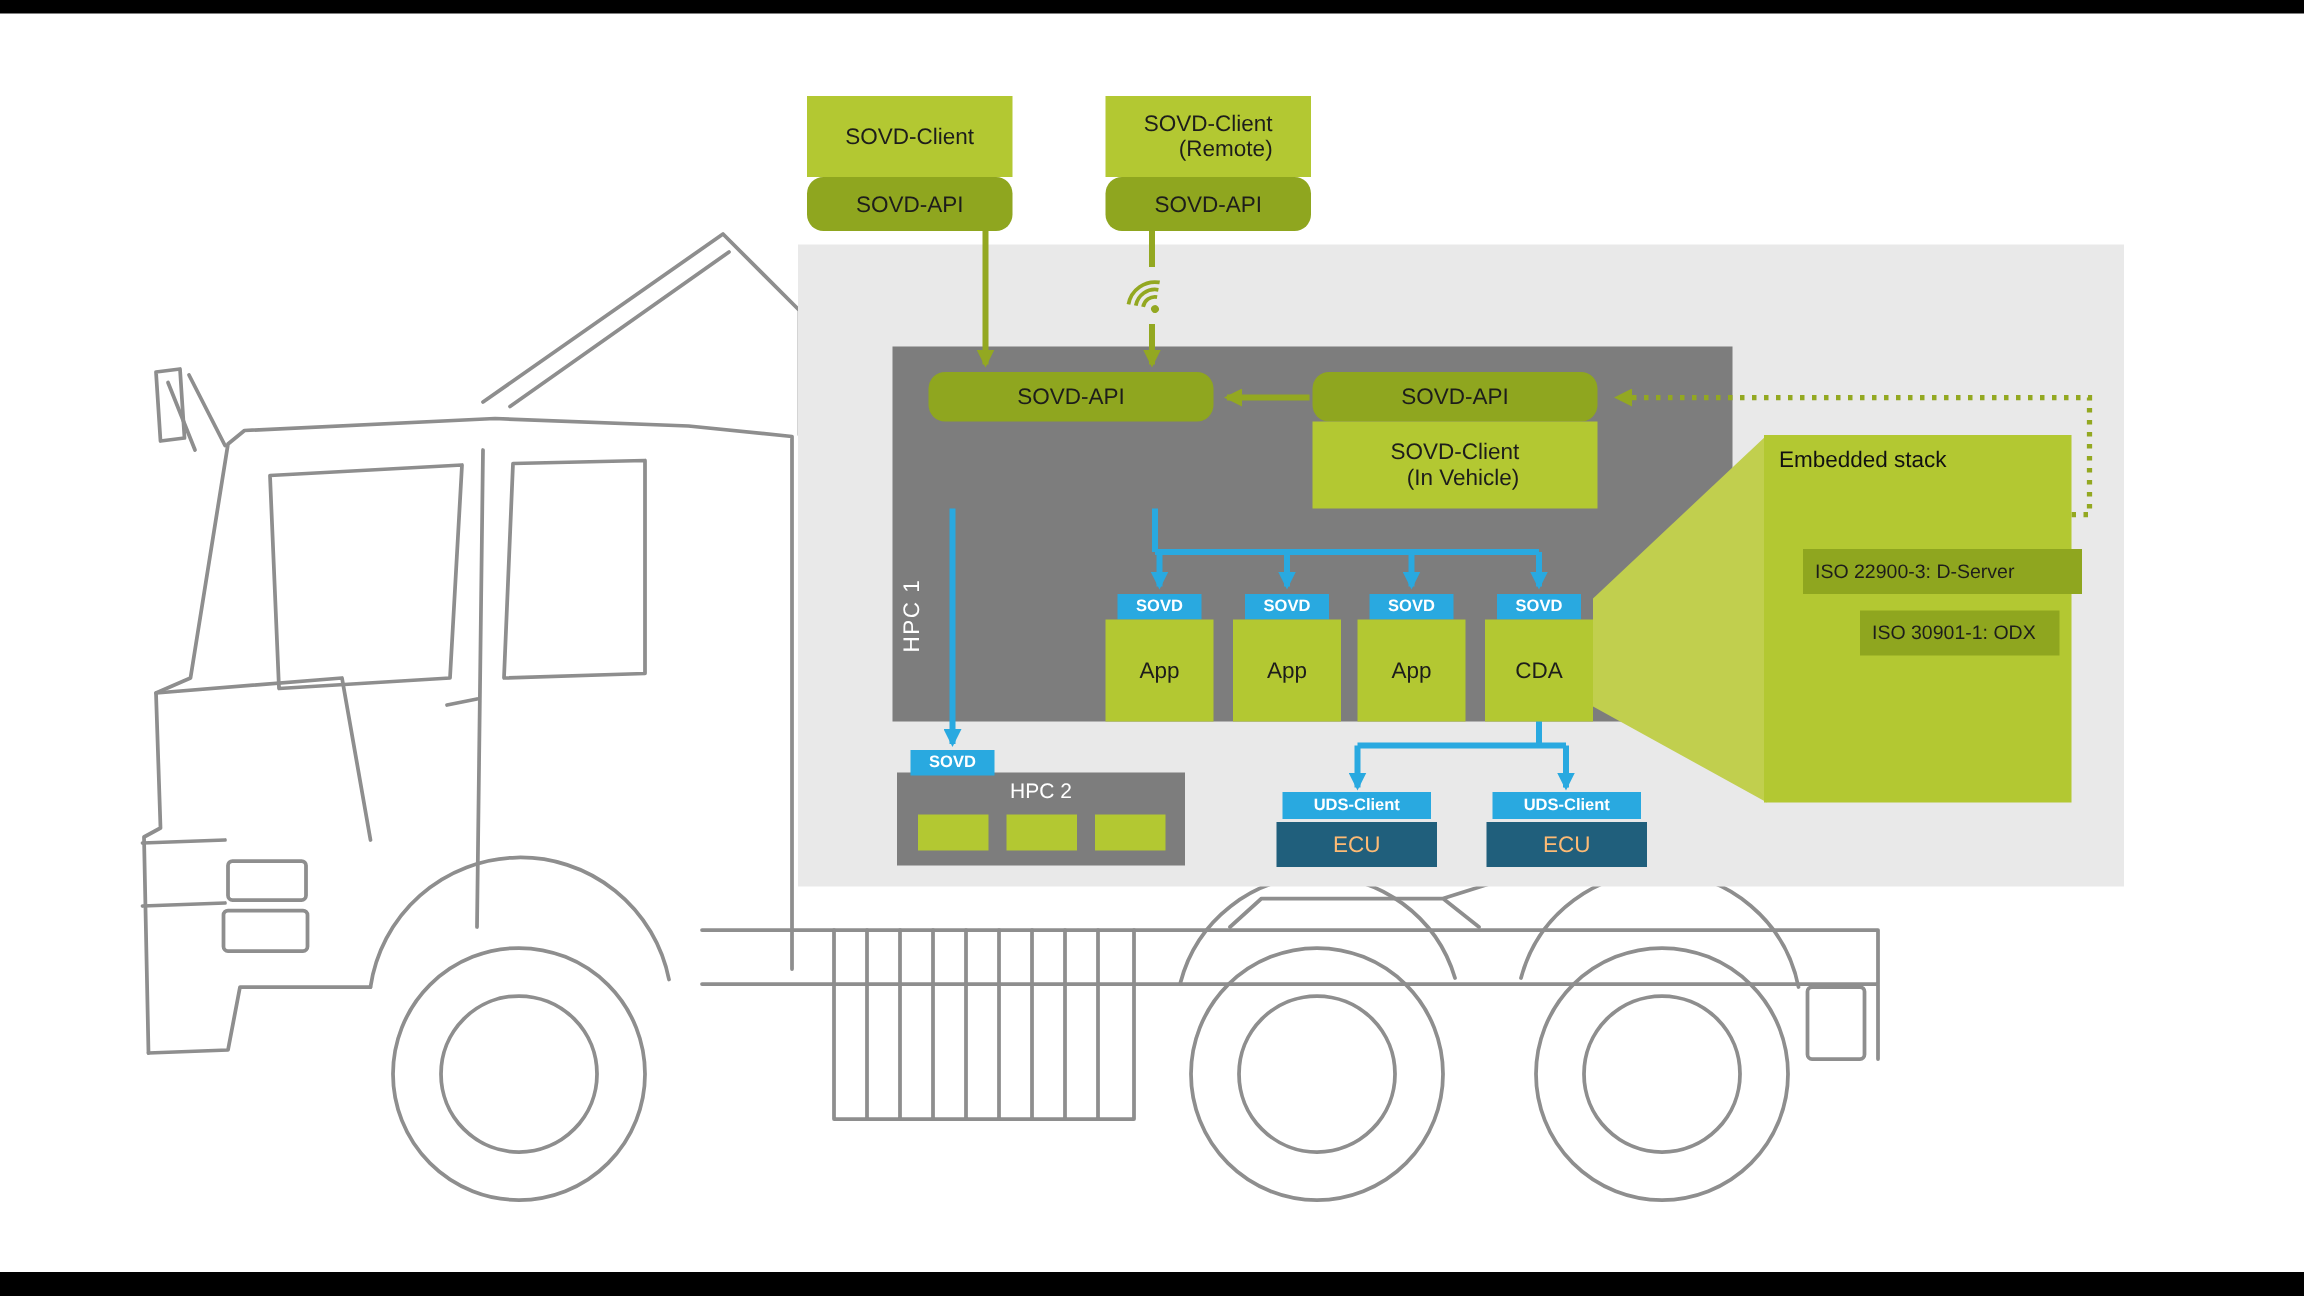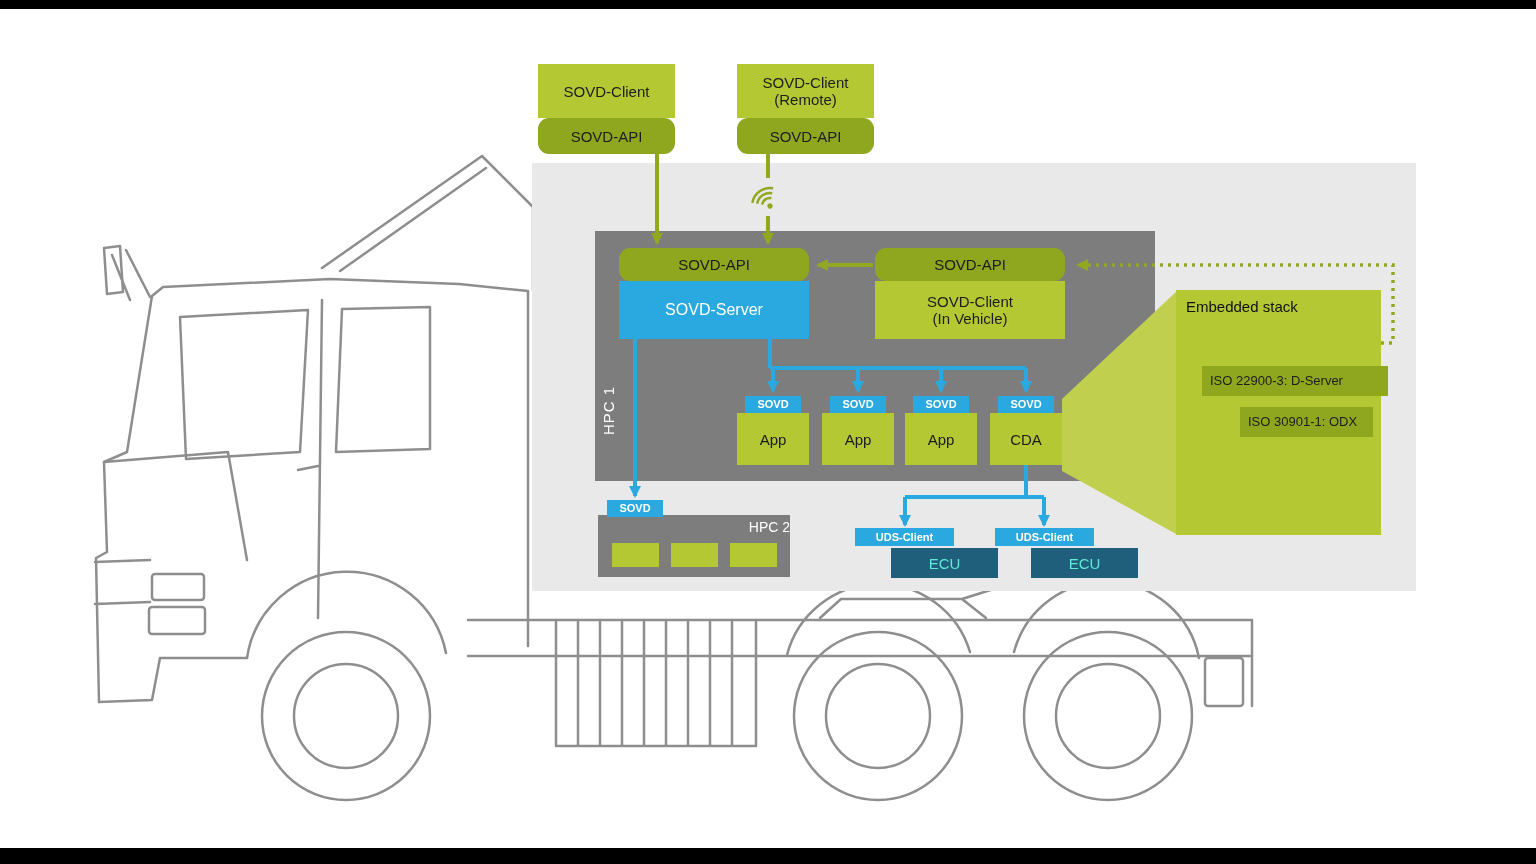--- a/index.html
+++ b/index.html
@@ -1,35 +1,35 @@
 <!DOCTYPE html>
 <html><head>
 <meta charset="utf-8">
 <style>
   html,body{margin:0;padding:0;background:#000;}
   .stage{position:relative;width:1536px;height:864px;background:#ffffff;overflow:hidden;
          font-family:"Liberation Sans", sans-serif;color:#1a1a1a;}
   .abs{position:absolute;}
-  .flexc{display:flex;align-items:center;justify-content:center;text-align:center;}
+  .flexc{display:flex;align-items:center;justify-content:center;text-align:right;}
   .pre{white-space:pre-line;}
   .bar{background:#000;left:0;width:1536px;}
   
   .green  {background:#b3c832;color:#1d1d1b;}
   .dgreen {background:#8fa61f;color:#1d1d1b;border-radius:11px;}
   .blue   {background:#29a9e0;color:#ffffff;}
-  .teal   {background:#205f7c;color:#5eead4;margin-left:40px;}
+  .teal   {background:#205f7c;color:#fdba74;}
   .graybox{background:#7d7d7d;color:#ffffff;}
   .panel  {background:#e9e9e9;}
   .tag{font-size:11px;line-height:17px;font-weight:bold;}
   .clientbox{width:137px;}
   .client-title{height:54px;font-size:15px;}
   .client-api{height:36px;font-size:15px;}
   .apibar{width:190px;height:33px;font-size:15px;}
   .bigbox{width:190px;height:58px;font-size:15px;}
-  .appbox{width:72px;height:52px;font-size:15px;}
+  .appbox{width:72px;height:68px;font-size:15px;}
   .vlabel{writing-mode:vertical-rl;transform:rotate(180deg);color:#fff;font-size:15px;letter-spacing:1px;}
   .stack-item{height:30px;line-height:30px;font-size:13px;padding-left:8px;background:#8fa61f;color:#1d1d1b;}
   svg{display:block;}
 </style>
 </head>
 <body>
 
 <div class="stage">
 
   <div class="abs bar" style="top:0;height:9px;z-index:6"></div>
@@ -76,21 +76,21 @@
         <circle cx="1108" cy="716" r="52"></circle>
     </g>
   </svg>
 
   <div class="abs panel" style="left:532px;top:163px;width:884px;height:428px;z-index:1"></div>
 
   <div class="abs graybox" style="left:595px;top:231px;width:560px;height:250px;z-index:2"></div>
   <div class="abs vlabel flexc" style="left:597px;top:375px;width:22px;height:70px;z-index:4">HPC 1</div>
 
   <div class="abs graybox" style="left:598px;top:515px;width:192px;height:62px;z-index:2"></div>
-  <div class="abs" style="left:598px;top:519px;width:192px;text-align:right;color:#fff;font-size:14px;z-index:4">HPC 2</div>
+  <div class="abs" style="left:598px;top:519px;width:192px;text-align:center;color:#fff;font-size:14px;z-index:4">HPC 2</div>
   <div class="abs green" style="left:612px;top:543px;width:47px;height:24px;z-index:4"></div>
   <div class="abs green" style="left:671px;top:543px;width:47px;height:24px;z-index:4"></div>
   <div class="abs green" style="left:730px;top:543px;width:47px;height:24px;z-index:4"></div>
 
   <svg class="abs" style="left:0;top:0;z-index:3;pointer-events:none" width="1536" height="864" viewBox="0 0 1536 864">
     <defs>
       <marker id="ag" markerWidth="12" markerHeight="12" refX="10" refY="6" orient="auto" markerUnits="userSpaceOnUse">
         <path d="M0,0 L12,6 L0,12 Z" fill="#93a821"></path>
       </marker>
       <marker id="ab" markerWidth="12" markerHeight="12" refX="10" refY="6" orient="auto" markerUnits="userSpaceOnUse">
@@ -128,21 +128,20 @@
     <div class="green client-title flexc">SOVD-Client</div>
     <div class="dgreen client-api flexc">SOVD-API</div>
   </div>
   <div class="abs clientbox" style="left:737px;top:64px;z-index:4">
     <div class="green client-title flexc pre">SOVD-Client
 (Remote)</div>
     <div class="dgreen client-api flexc">SOVD-API</div>
   </div>
 
   <div class="abs dgreen apibar flexc" style="left:619px;top:248px;z-index:4">SOVD-API</div>
-  <div class="abs blue bigbox flexc" style="left:619px;top:281px;z-index:4;font-size:16px">SOVD-Server</div>
   <div class="abs dgreen apibar flexc" style="left:875px;top:248px;z-index:4">SOVD-API</div>
   <div class="abs green bigbox flexc pre" style="left:875px;top:281px;z-index:4">SOVD-Client
 (In Vehicle)</div>
 
   <div class="abs blue tag flexc" style="left:745px;top:396px;width:56px;height:17px;z-index:4">SOVD</div>
   <div class="abs blue tag flexc" style="left:830px;top:396px;width:56px;height:17px;z-index:4">SOVD</div>
   <div class="abs blue tag flexc" style="left:913px;top:396px;width:56px;height:17px;z-index:4">SOVD</div>
   <div class="abs blue tag flexc" style="left:998px;top:396px;width:56px;height:17px;z-index:4">SOVD</div>
   <div class="abs green appbox flexc" style="left:737px;top:413px;z-index:4">App</div>
   <div class="abs green appbox flexc" style="left:822px;top:413px;z-index:4">App</div>

